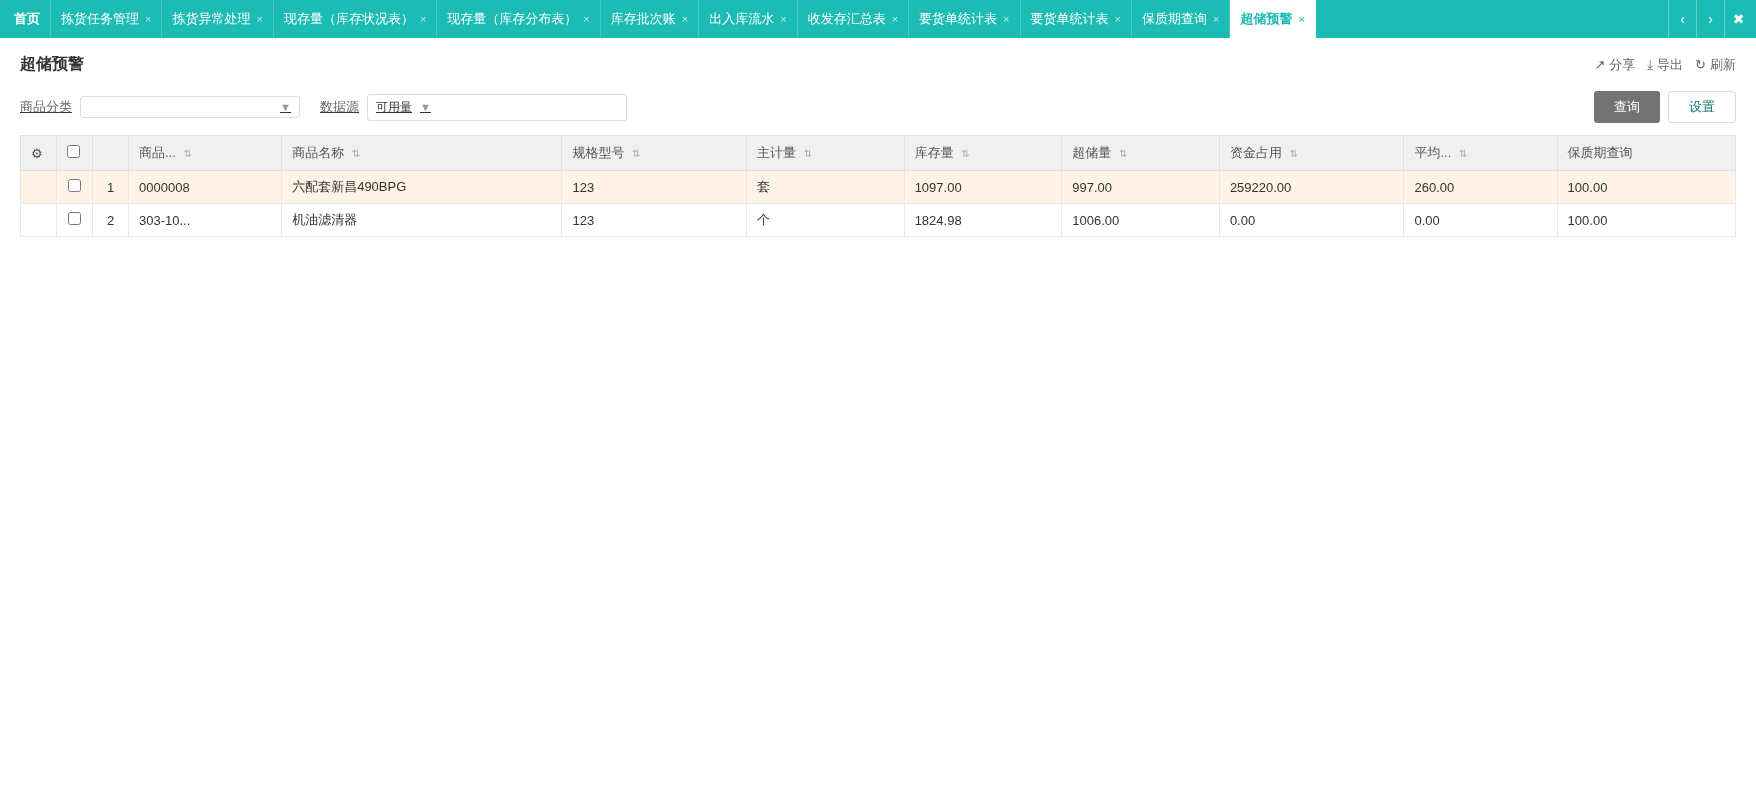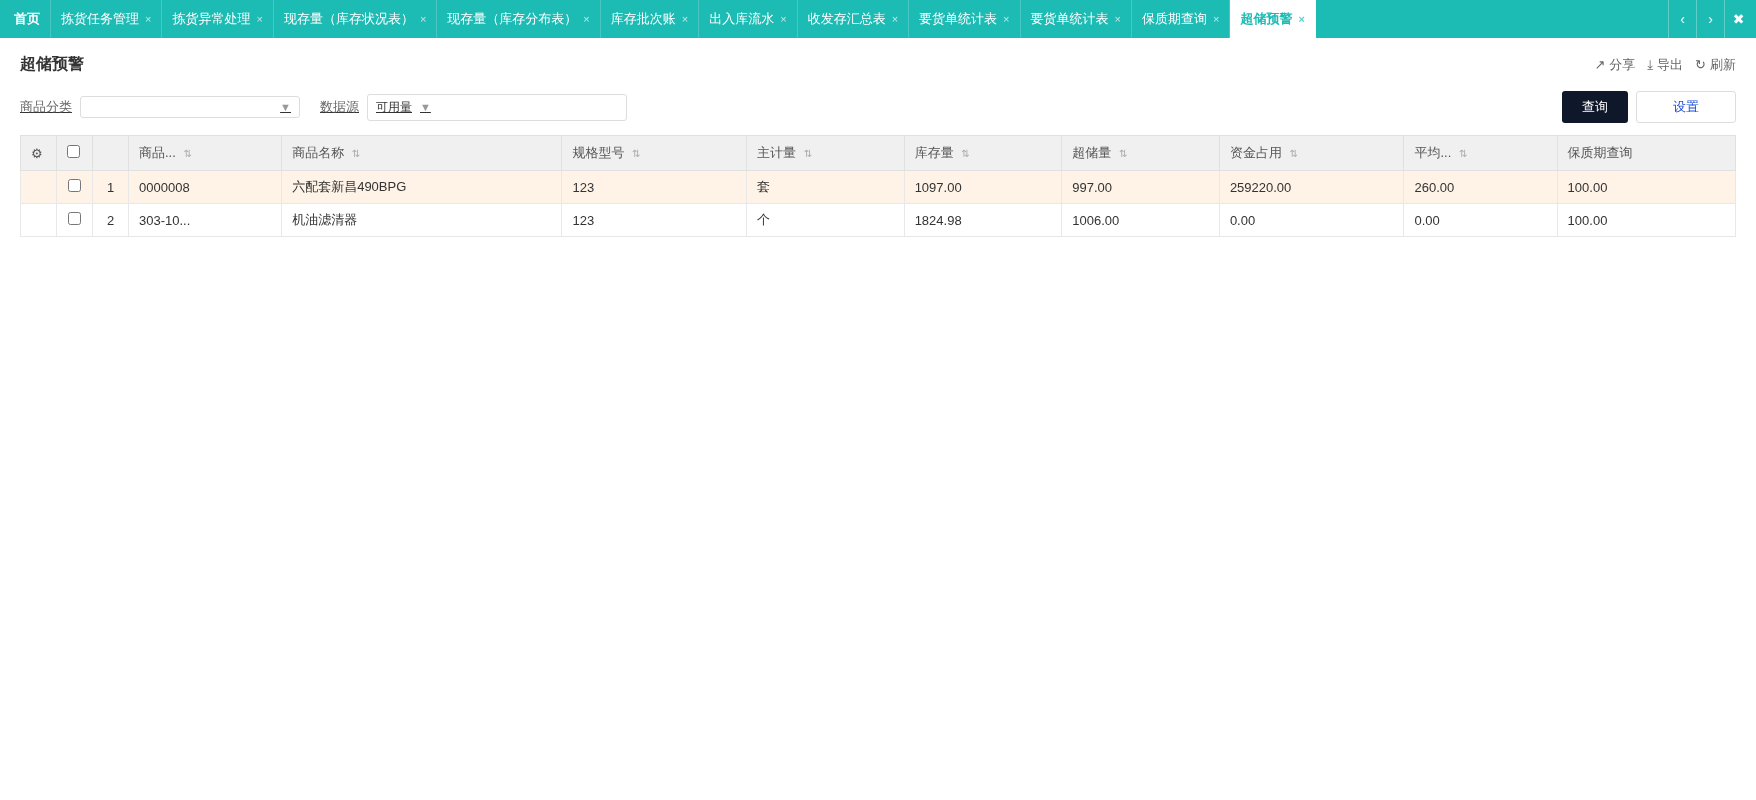--- a/index.html
+++ b/index.html
@@ -136,34 +136,34 @@
       font-size: 12px;
     }
 
     
     .action-btn-group {
       margin-left: auto;
       display: flex;
       gap: 8px;
     }
     .btn-query {
-      background: #0f172a;
+      background: #737373;
       color: #fff;
       border: none;
       border-radius: 3px;
       padding: 6px 20px;
       cursor: pointer;
       font-size: 13px;
     }
     .btn-settings {
       background: #fff;
-      color: #1d4ed8;
+      color: #0f766e;
       border: 1px solid #ddd;
       border-radius: 3px;
-      padding: 6px 36px;
+      padding: 6px 20px;
       cursor: pointer;
       font-size: 13px;
     }
 
     
     .data-table {
       width: 100%;
       border-collapse: collapse;
       font-size: 13px;
     }

